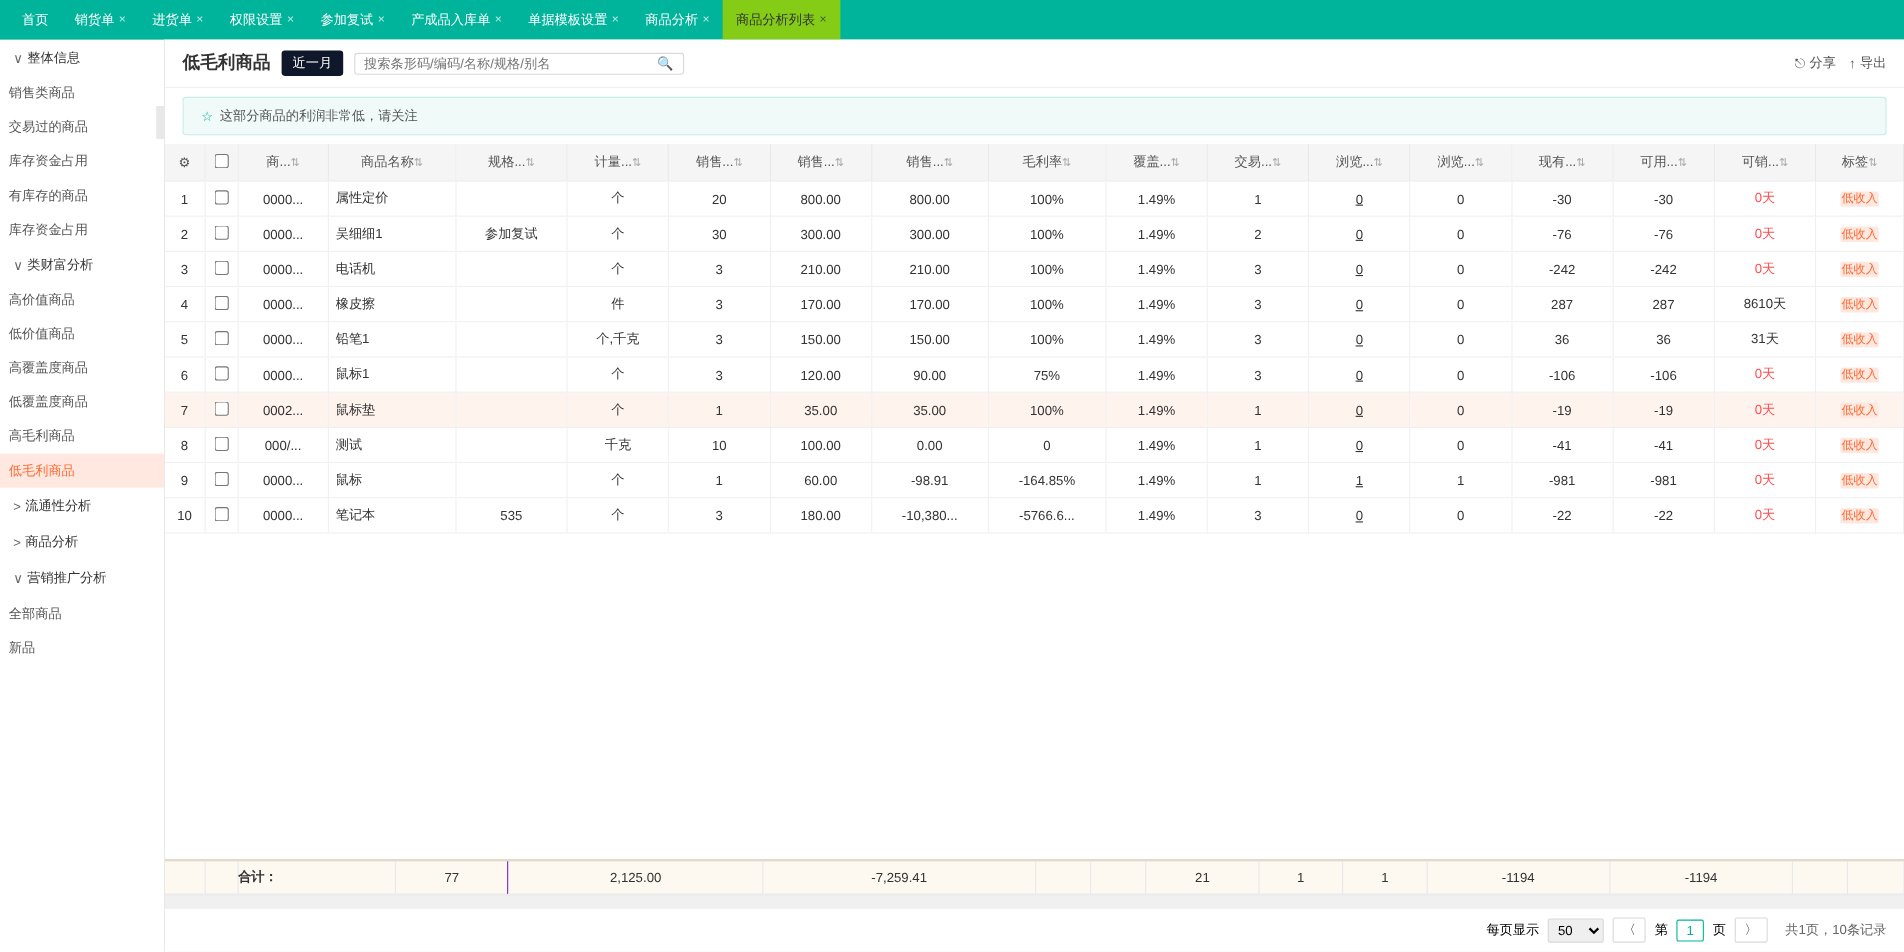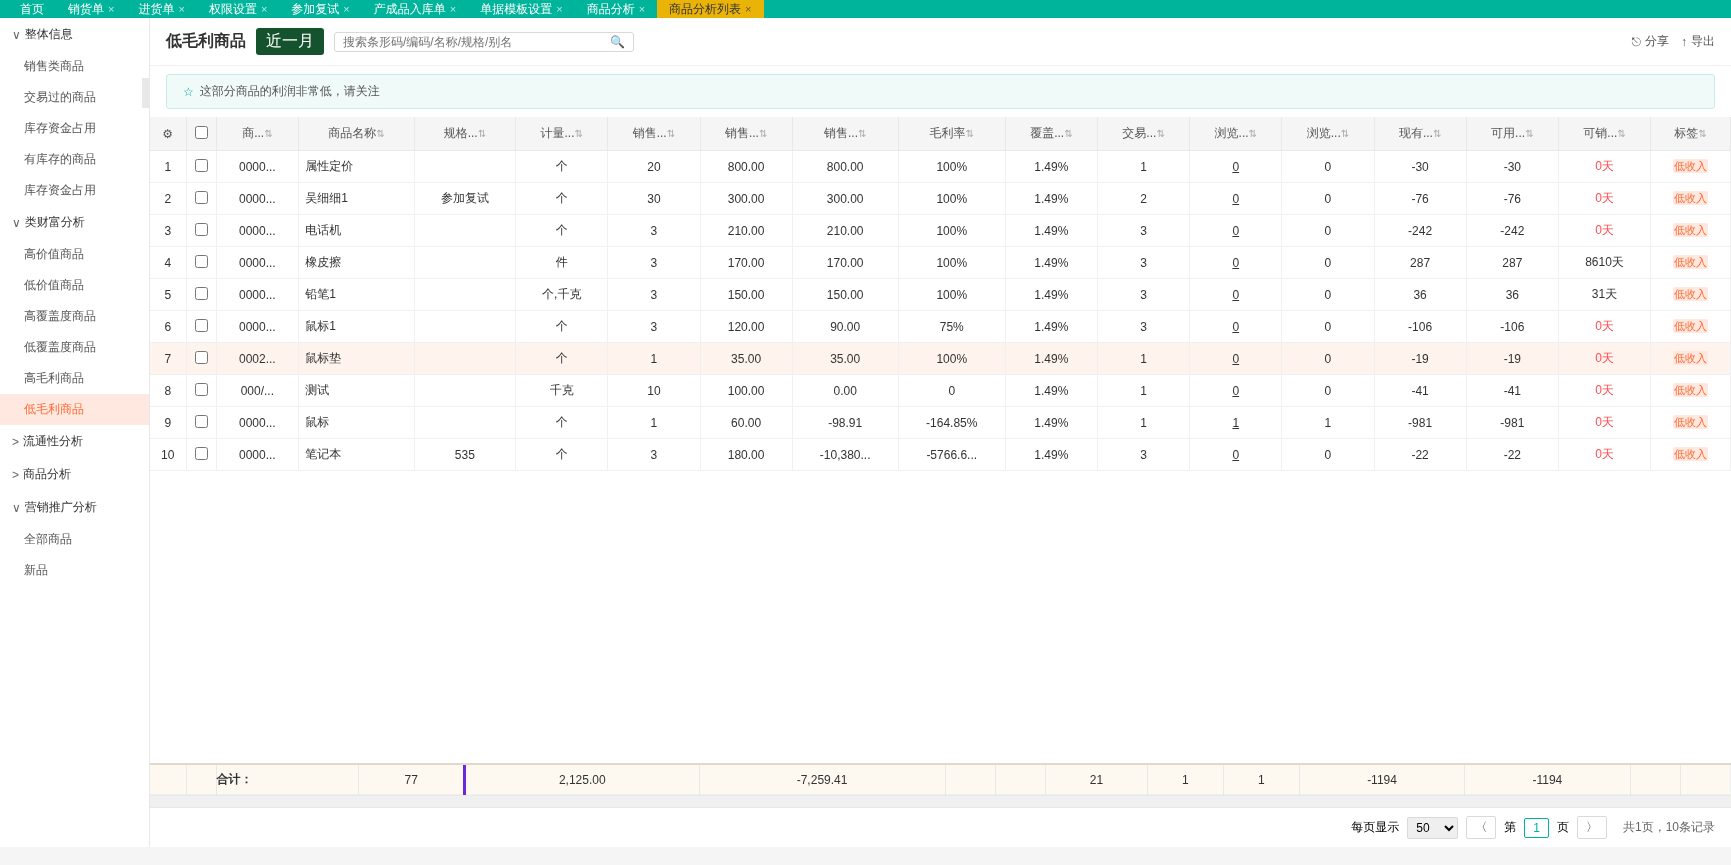--- a/index.html
+++ b/index.html
@@ -3,34 +3,34 @@
   <meta charset="utf-8">
   <style>
     * { box-sizing: border-box; margin: 0; padding: 0; font-family: 'Microsoft YaHei', Arial, sans-serif; font-size: 12px; }
     body { background: #f5f5f5; overflow-x: hidden; }
 
     
     .top-nav {
       background: #00b39b;
       display: flex;
       align-items: center;
-      height: 18px;
+      height: 36px;
       padding: 0 8px;
     }
     .top-nav .nav-item {
       color: #fff;
       padding: 0 12px;
       height: 36px;
       display: flex;
       align-items: center;
       cursor: pointer;
       font-size: 13px;
       white-space: nowrap;
     }
-    .top-nav .nav-item.active { background: #eab308; color: #333; }
+    .top-nav .nav-item.active { background: #84cc16; color: #333; }
     .top-nav .nav-item .close-x {
       margin-left: 4px;
       font-size: 11px;
       opacity: 0.7;
     }
 
     
     .layout { display: flex; height: calc(100vh - 36px); }
 
     
@@ -44,21 +44,21 @@
     .sidebar-group-header {
       display: flex;
       align-items: center;
       padding: 8px 12px;
       color: #333;
       font-size: 12px;
       cursor: pointer;
     }
     .sidebar-group-header .arrow { margin-right: 4px; color: #666; }
     .sidebar-item {
-      padding: 7px 12px 7px 24px;
+      padding: 7px 12px 7px 8px;
       color: #555;
       cursor: pointer;
       font-size: 12px;
     }
     .sidebar-item.active { background: #ffe8e0; color: #ff6b35; }
     .collapse-btn {
       position: absolute;
       left: 142px;
       top: 60px;
       width: 16px;
@@ -90,27 +90,27 @@
       padding: 10px 16px;
       border-bottom: 1px solid #f0f0f0;
       gap: 10px;
     }
     .page-title {
       font-size: 16px;
       font-weight: bold;
       color: #333;
     }
     .filter-btn {
-      background: #14532d;
+      background: #0f172a;
       color: #fff;
       border: none;
       padding: 3px 10px;
       border-radius: 3px;
       cursor: pointer;
-      font-size: 16px;
+      font-size: 12px;
     }
     .search-box {
       display: flex;
       align-items: center;
       border: 1px solid #d9d9d9;
       border-radius: 3px;
       padding: 2px 8px;
       flex: 1;
       max-width: 300px;
     }
@@ -611,21 +611,21 @@
       </table>
     </div>
 
     <div style="background:#fdf8f0; border-top:2px solid #e0d8c8; padding:0;">
       <table style="width:100%; border-collapse:collapse;">
         <tbody>
           <tr>
             <td style="width:36px; padding:6px; border-right:1px solid #e8e8e8;"></td>
             <td style="width:30px; padding:6px; border-right:1px solid #e8e8e8;"></td>
             <td colspan="4" style="padding:6px 0; text-align:left; font-weight:bold; border-right:1px solid #e8e8e8;">合计：</td>
-            <td style="padding:6px; text-align:center; border-right:3px solid #6d28d9;">77</td>
+            <td style="padding:6px; text-align:center; border-right:1px solid #6d28d9;">77</td>
             <td style="padding:6px; text-align:center; border-right:1px solid #e8e8e8;">2,125.00</td>
             <td style="padding:6px; text-align:center; border-right:1px solid #e8e8e8;">-7,259.41</td>
             <td style="padding:6px; text-align:center; border-right:1px solid #e8e8e8;"></td>
             <td style="padding:6px; text-align:center; border-right:1px solid #e8e8e8;"></td>
             <td style="padding:6px; text-align:center; border-right:1px solid #e8e8e8;">21</td>
             <td style="padding:6px; text-align:center; border-right:1px solid #e8e8e8;">1</td>
             <td style="padding:6px; text-align:center; border-right:1px solid #e8e8e8;">1</td>
             <td style="padding:6px; text-align:center; border-right:1px solid #e8e8e8;">-1194</td>
             <td style="padding:6px; text-align:center; border-right:1px solid #e8e8e8;">-1194</td>
             <td style="padding:6px; text-align:center; border-right:1px solid #e8e8e8;"></td>

